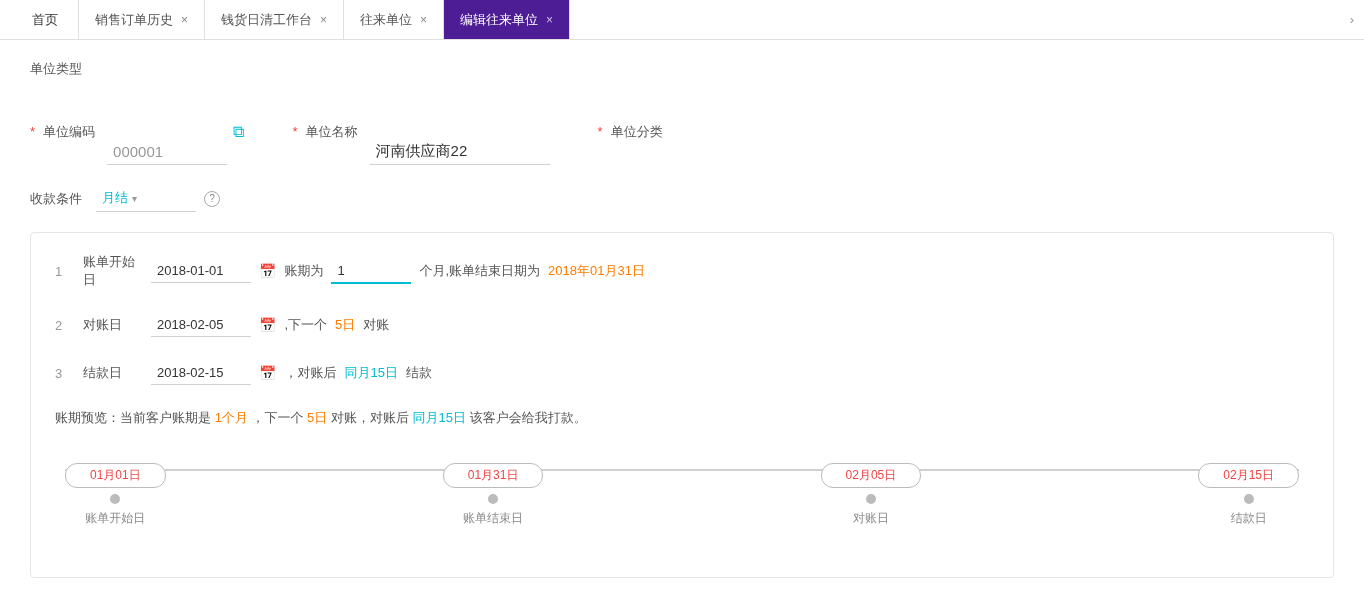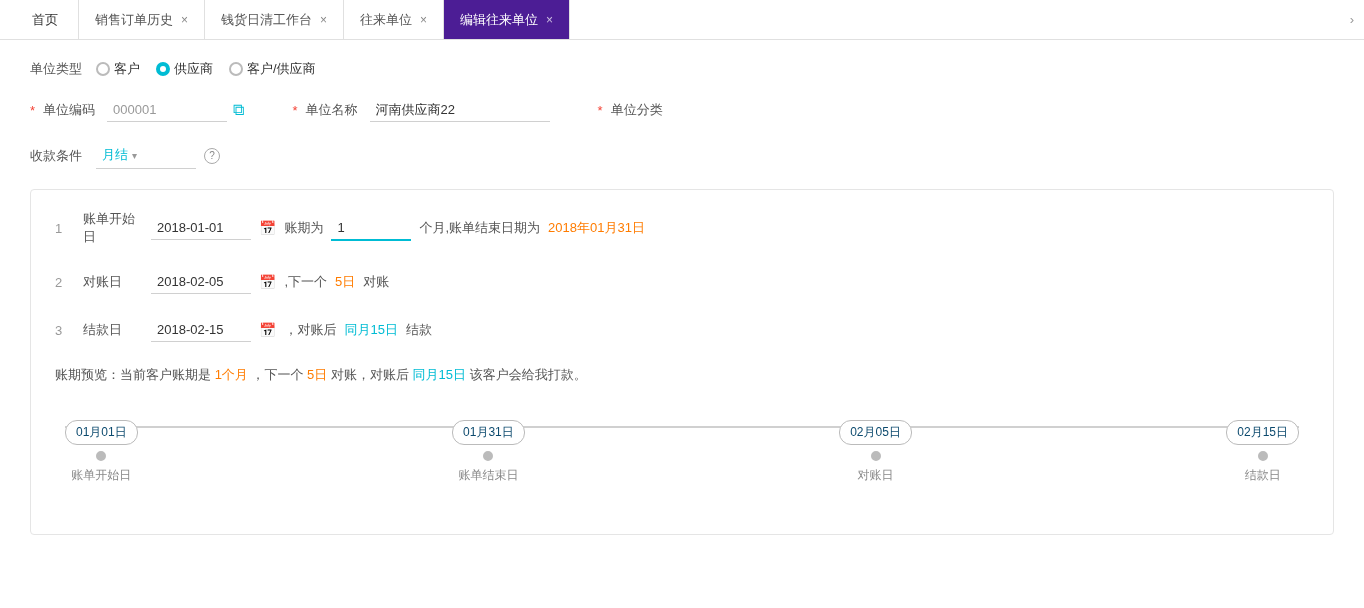--- a/index.html
+++ b/index.html
@@ -105,24 +105,25 @@
       top: 50%;
       left: 50%;
       transform: translate(-50%, -50%);
     }
 
     
     .form-input {
       border: none;
       border-bottom: 1px solid #d0d0d0;
       padding: 4px 6px;
-      font-size: 13px;
+      font-size: 15px;
       color: #333;
       outline: none;
       background: transparent;
+      margin-top: 41px;
     }
     .form-input.code-input {
       width: 120px;
       color: #999;
     }
     .form-input.name-input {
       width: 180px;
     }
 
     .form-group {
@@ -299,23 +300,23 @@
       height: 10px;
       border-radius: 50%;
       background: #bbb;
       border: 2px solid #bbb;
       z-index: 1;
     }
     .tl-badge {
       background: #fff;
       border: 1px solid #bbb;
       border-radius: 12px;
-      padding: 3px 10px;
+      padding: 3px 24px;
       font-size: 12px;
-      color: #0c4a6e;
+      color: #ef4444;
       margin-bottom: 6px;
       white-space: nowrap;
     }
     .tl-label {
       font-size: 12px;
       color: #888;
       margin-top: 6px;
       white-space: nowrap;
     }
   </style>
@@ -342,34 +343,20 @@
     <span>编辑往来单位</span>
     <span class="tab-close">×</span>
   </div>
   <div class="tab-nav-right">›</div>
 </div>
 
 <div class="main-content">
 
   <div class="form-row">
     <span class="form-label">单位类型</span>
-    <div class="radio-group">
-      <label class="radio-item">
-        <span class="radio-circle"></span>
-        <span>客户</span>
-      </label>
-      <label class="radio-item">
-        <span class="radio-circle checked"></span>
-        <span>供应商</span>
-      </label>
-      <label class="radio-item">
-        <span class="radio-circle"></span>
-        <span>客户/供应商</span>
-      </label>
-    </div>
   </div>
 
   <div class="form-row">
     <div class="form-group">
       <span class="required-star">*</span>
       <span class="form-label">单位编码</span>
       <input class="form-input code-input" type="text" value="000001" style="">
       <span class="copy-icon">⧉</span>
     </div>
     <div class="form-group">

